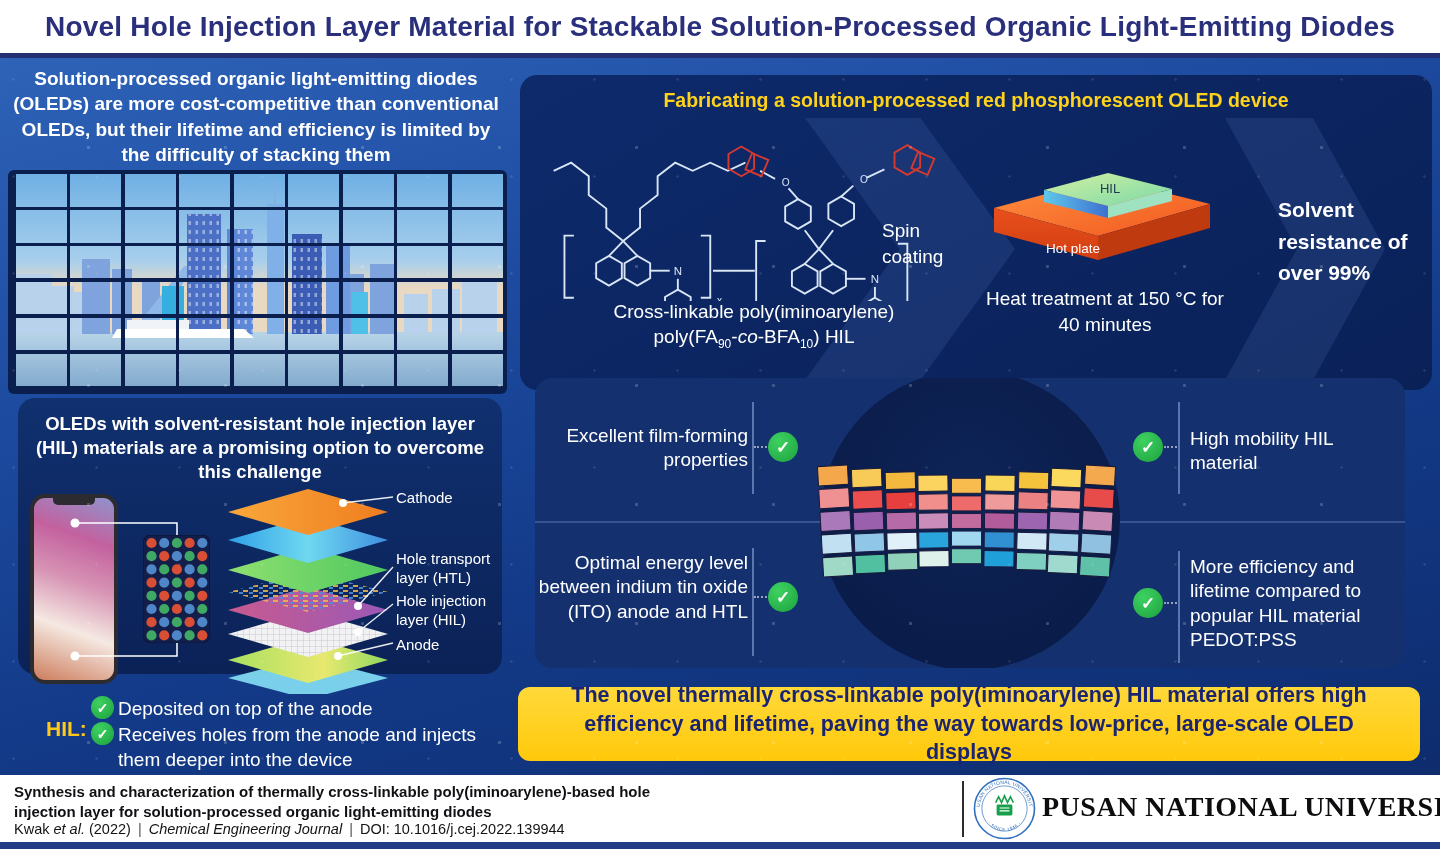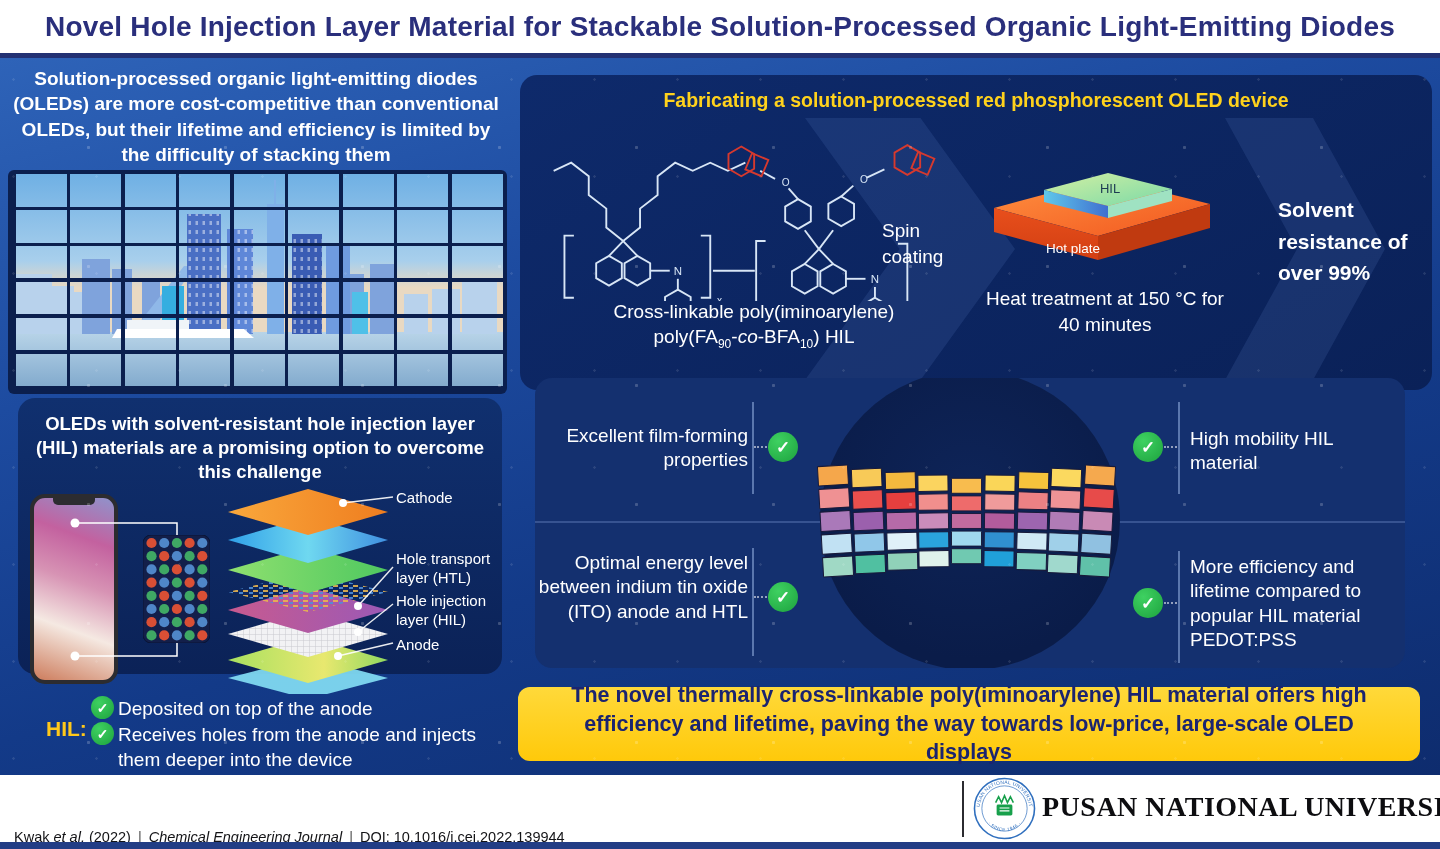--- a/index.html
+++ b/index.html
@@ -89,21 +89,21 @@
   .banner { left:518px; top:687px; width:902px; height:74px; border-radius:12px;
             background:linear-gradient(180deg,#ffd93a,#ffc90a); z-index:2;
             display:flex; align-items:center; justify-content:center; }
   .banner div { text-align:center; font-size:21.5px; font-weight:bold; color:#1b2470; line-height:1.32;
             padding:0 24px; }
 
   
   .footer { position:absolute; left:0; top:775px; width:1440px; height:67px; background:#fff; z-index:4; }
   .paper-title { position:absolute; left:14px; top:7px; width:655px; font-size:15px; font-weight:bold;
                  color:#101014; line-height:1.3; }
-  .citation { position:absolute; left:14px; top:46px; font-size:14.5px; color:#131316;margin-top:8px; }
+  .citation { position:absolute; left:14px; top:46px; font-size:14.5px; color:#131316; }
   .citation .it { font-style:italic; }
   .citation .sep { margin:0 7px; color:#555; }
   .labblock { position:absolute; left:640px; top:4px; width:312px; text-align:right; line-height:1.18; }
   .lab-label { font-size:12.5px; font-weight:bold; color:#111; }
   .lab-link { font-size:13px; font-weight:bold; color:#2e6fbe; }
   .foot-div { position:absolute; left:962px; top:6px; width:2px; height:56px; background:#2b2b30; }
   .seal { position:absolute; left:973px; top:2px; width:63px; height:63px; }
   .wordmark { position:absolute; left:1042px; top:16px; font-family:"Liberation Serif", serif;
               font-size:28px; font-weight:600; color:#0d0d10; letter-spacing:.5px; white-space:nowrap; }
   .bottombar { position:absolute; left:0; top:842px; width:1440px; height:7px; background:#223d85; z-index:5; }
@@ -503,20 +503,21 @@
       </div>
     </div>
 
   <div class="abs banner">
     <div>The novel thermally cross-linkable poly(iminoarylene) HIL material offers high efficiency and lifetime, paving the way towards low-price, large-scale OLED displays</div>
   </div>
 
   <div class="stardots"></div>
 
   <div class="footer">
+    <div class="paper-title">Synthesis and characterization of thermally cross-linkable poly(iminoarylene)-based hole injection layer for solution-processed organic light-emitting diodes</div>
     <div class="citation">
       <span>Kwak </span><span class="it">et al.</span><span> (2022)</span><span class="sep">|</span><span class="it">Chemical Engineering Journal</span><span class="sep">|</span><span>DOI: 10.1016/j.cej.2022.139944</span>
     </div>
     <div class="foot-div"></div>
     <svg class="seal" viewBox="0 0 64 64">
       <circle cx="32" cy="32" r="30.5" fill="#fff" stroke="#2f6fbe" stroke-width="1.6"></circle>
       <circle cx="32" cy="32" r="23" fill="none" stroke="#2f6fbe" stroke-width=".7"></circle>
       <path id="sTop" d="M7,32 A25,25 0 1 1 57,32" fill="none"></path>
       <text font-size="5" fill="#2f6fbe" letter-spacing=".3"><textPath href="#sTop" startOffset="50%" text-anchor="middle">PUSAN NATIONAL UNIVERSITY</textPath></text>
       <path id="sBot" d="M11,38 A21.5,21.5 0 0 0 53,38" fill="none"></path>

